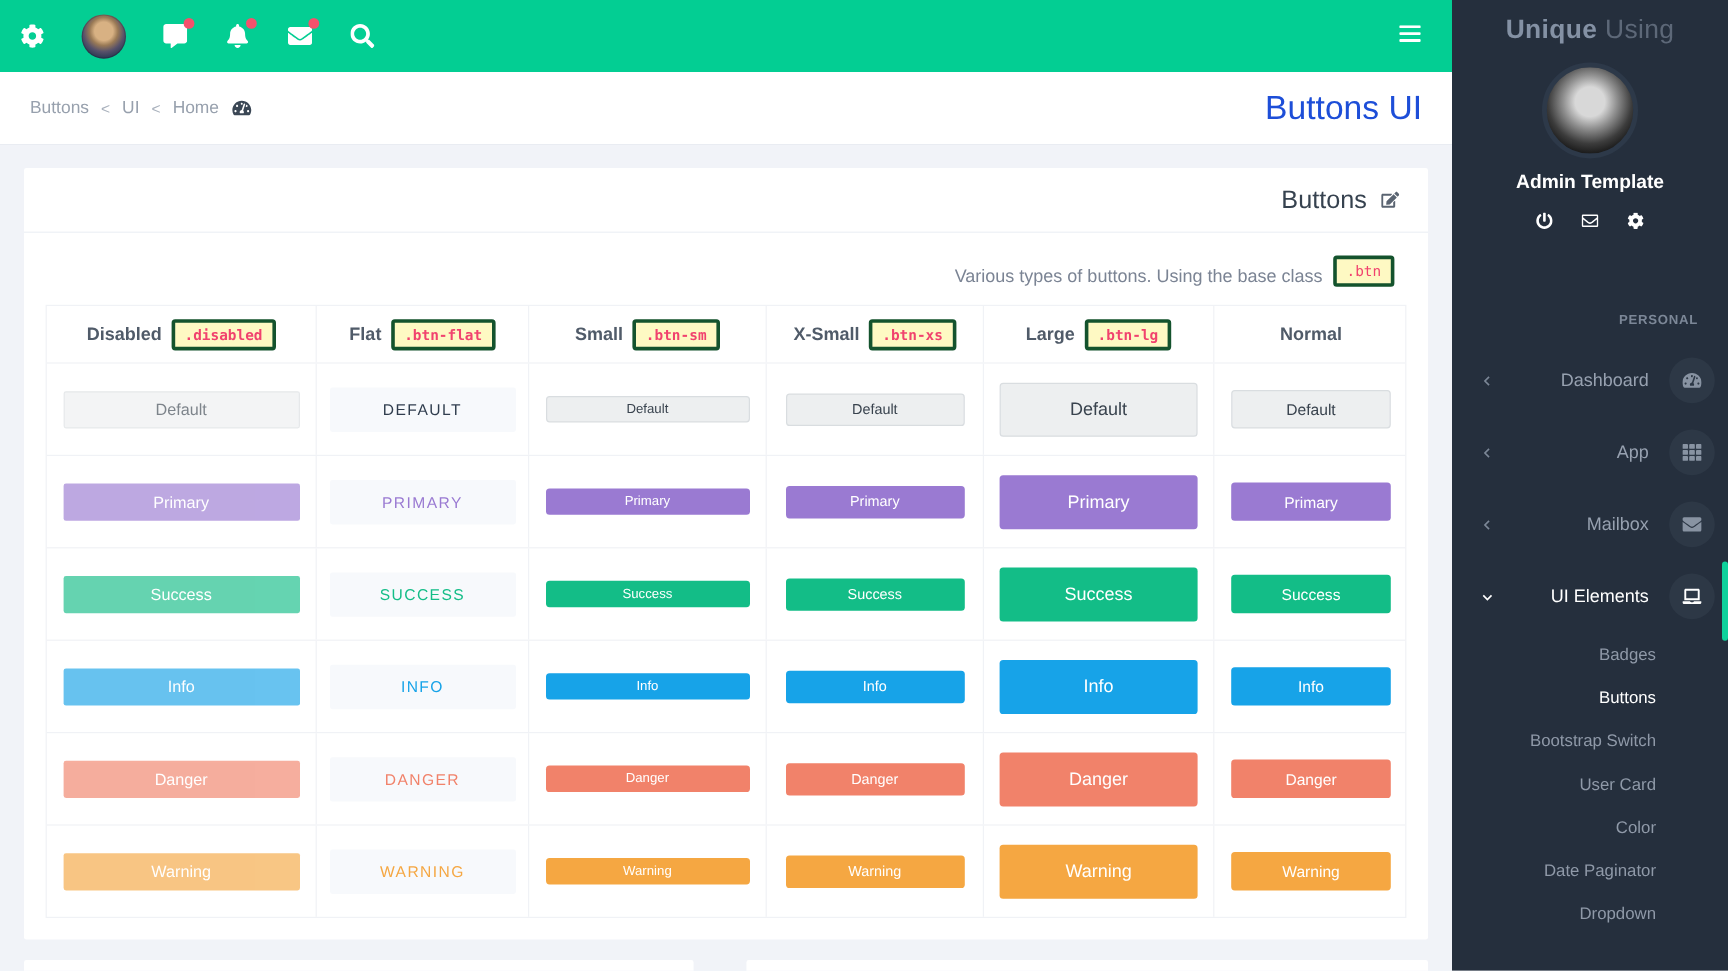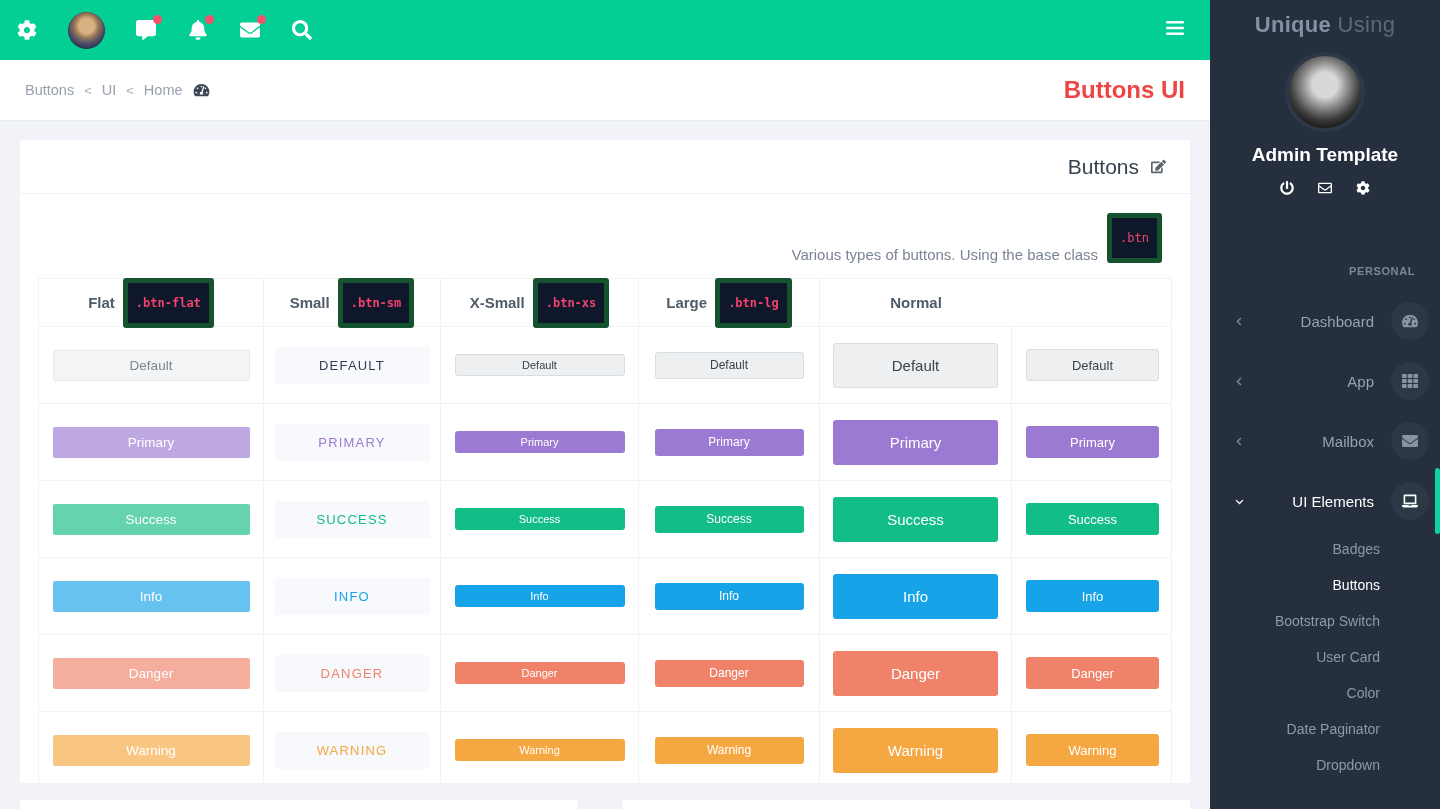--- a/index.html
+++ b/index.html
@@ -26,30 +26,30 @@
   .dot { position:absolute; top:-4px; right:-5px; width:9px; height:9px; border-radius:50%; background:#f4516c; }
   .tb-burger { margin-left:auto; margin-right:10px; cursor:pointer; }
   .tb-burger svg { width:18px; height:14px; fill:#fff; }
 
   
   .crumbbar { height:61px; background:#fff; border-bottom:1px solid #e9ecf2; display:flex; align-items:center; padding:0 25px; }
   .crumbs { display:flex; align-items:center; gap:10px; font-size:14.5px; color:#97a0ad; }
   .crumb { cursor:pointer; }
   .crumb-sep { font-size:13px; color:#a8b0bc; }
   .crumb-dash svg { width:17px; height:14px; fill:#3b4755; margin-top:3px; }
-  .page-title { margin-left:auto; font-size:24px; color:#ef4444;font-weight:bold; }
+  .page-title { margin-left:auto; font-size:28px; color:#1d4ed8; }
 
   
   .card { margin:19px 20px 0; height:643px; background:#fff; border-radius:2px; overflow:hidden; }
   .card-head { height:54px; display:flex; align-items:center; justify-content:flex-end; gap:12px; padding:0 24px; border-bottom:1px solid #edf0f5; }
   .card-title { font-size:21px; color:#36424f; }
   .edit-icon { cursor:pointer; display:flex; }
   .edit-icon svg { width:15px; height:15px; fill:#5a6471; }
   .card-desc { display:flex; justify-content:flex-end; align-items:flex-end; gap:9px; padding:19px 28px 0; font-size:15px; color:#7b8494; }
-  .code-chip { font-family:"DejaVu Sans Mono", monospace; font-size:12px; color:#f1426e; background:#0f172a; border:5px solid #14532d; border-radius:3px; padding:13px 8px; white-space:nowrap; }
+  .code-chip { font-family:"DejaVu Sans Mono", monospace; font-size:12px; color:#f1426e; background:#fef9c3; border:3px solid #14532d; border-radius:3px; padding:3px 8px; white-space:nowrap; }
 
   
   .btable { margin:15px 18px 0; border:1px solid #f0f2f6; }
   .trow { display:grid; grid-template-columns:225px 177px 198px 181px 192px 161px; }
   .trow + .trow { border-top:1px solid #f0f2f6; }
   .tcell { border-right:1px solid #f0f2f6; display:flex; align-items:center; justify-content:center; gap:8px; }
   .tcell:last-child { border-right:none; }
   .thead .tcell { height:47px; font-weight:bold; font-size:15px; color:#505b69; }
   .tbody-row .tcell { height:76px; }
 
@@ -81,21 +81,21 @@
   .bc-left { width:558px; height:40px; background:#fff; border-radius:2px; margin-right:44px; }
   .bc-right { flex:1; height:40px; background:#fff; border-radius:2px; }
 
   
   .sidebar { position:absolute; top:0; right:0; width:230px; height:809px; background:#252f3d; overflow:hidden; }
   .brand { text-align:center; padding-top:12px; font-size:22px; letter-spacing:.3px; }
   .brand-bold { color:#8491a4; font-weight:bold; }
   .brand-light { color:#5d6878; }
   .s-avatar { width:80px; height:80px; margin:14px auto 0; border-radius:50%; border:4px solid #2d3949; cursor:pointer;
     background: radial-gradient(circle at 50% 40%, #d8d8d8 0 22%, #8f8f8f 40%, #3c3c3c 62%, #141414 80%); }
-  .profile-name { text-align:center; color:#ffffff; font-weight:bold; font-size:19px; margin-top:12px; }
+  .profile-name { text-align:center; color:#ffffff; font-weight:bold; font-size:16px; margin-top:12px; }
   .profile-icons { display:flex; justify-content:center; gap:24px; margin-top:15px; }
   .p-icon { cursor:pointer; display:flex; }
   .p-icon svg { width:14px; height:14px; fill:#ffffff; }
 
   .menu-section { margin-top:70px; text-align:right; padding-right:25px; font-size:11px; font-weight:bold; color:#7c8797; letter-spacing:.6px; }
   .menu { margin-top:14px; }
   .menu-item { height:60px; display:flex; align-items:center; justify-content:flex-end; position:relative; font-size:15px; cursor:pointer; }
   .mi-chevron { position:absolute; left:24px; display:flex; }
   .mi-chevron svg { width:11px; height:11px; stroke:#79markerrefix; }
   .mi-chevron svg { stroke:#7c8797; fill:none; stroke-width:2; }
@@ -184,20 +184,24 @@
               <path d="M402.6 83.2l90.2 90.2c3.8 3.8 3.8 10 0 13.8L274.4 405.6l-92.8 10.3c-12.4 1.4-22.9-9.1-21.5-21.5l10.3-92.8L388.8 83.2c3.8-3.8 10-3.8 13.8 0zm162-22.9l-48.8-48.8c-15.2-15.2-39.9-15.2-55.2 0l-35.4 35.4c-3.8 3.8-3.8 10 0 13.8l90.2 90.2c3.8 3.8 10 3.8 13.8 0l35.4-35.4c15.2-15.3 15.2-40 0-55.2zM384 346.2V448H64V128h229.8c3.2 0 6.2-1.3 8.5-3.5l40-40c7.6-7.6 2.2-20.5-8.5-20.5H48C21.5 64 0 85.5 0 112v352c0 26.5 21.5 48 48 48h352c26.5 0 48-21.5 48-48V306.2c0-10.7-12.9-16-20.5-8.5l-40 40c-2.2 2.3-3.5 5.3-3.5 8.5z"></path>
             </svg>
         </span>
       </div>
       <div class="card-desc">
         <span>Various types of buttons. Using the base class</span>
         <span class="code-chip">.btn</span>
       </div>
       <div class="btable">
           <div class="trow thead">
+            <div class="tcell">
+              <span>Disabled</span>
+              <span class="code-chip">.disabled</span>
+            </div>
             <div class="tcell">
               <span>Flat</span>
               <span class="code-chip">.btn-flat</span>
             </div>
             <div class="tcell">
               <span>Small</span>
               <span class="code-chip">.btn-sm</span>
             </div>
             <div class="tcell">
               <span>X-Small</span>

